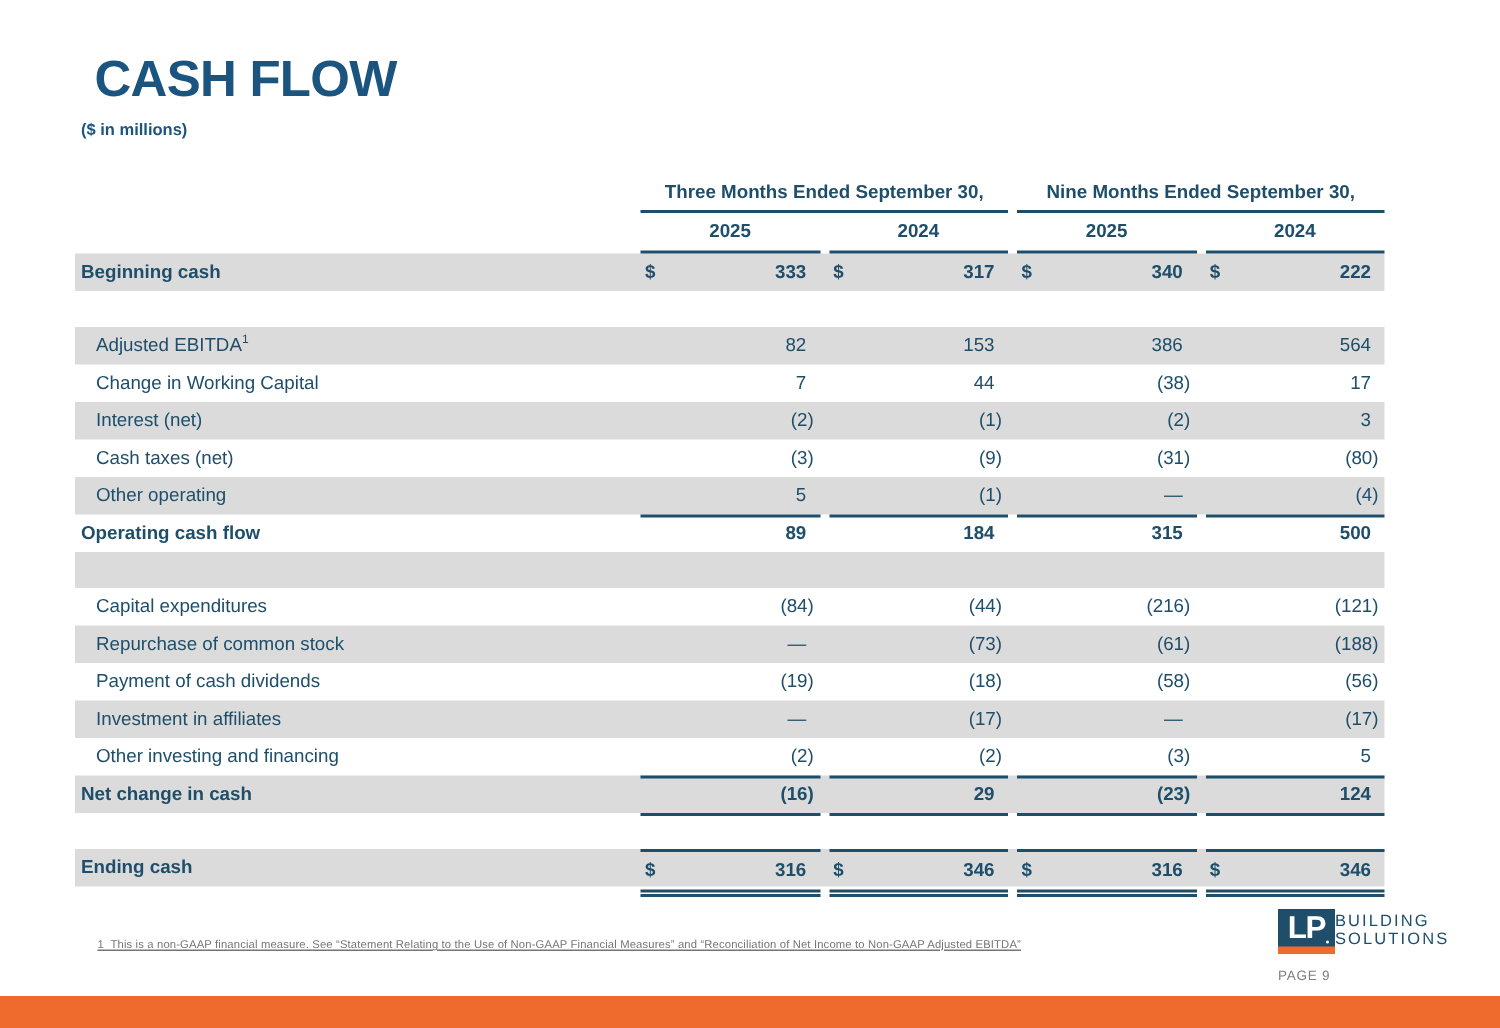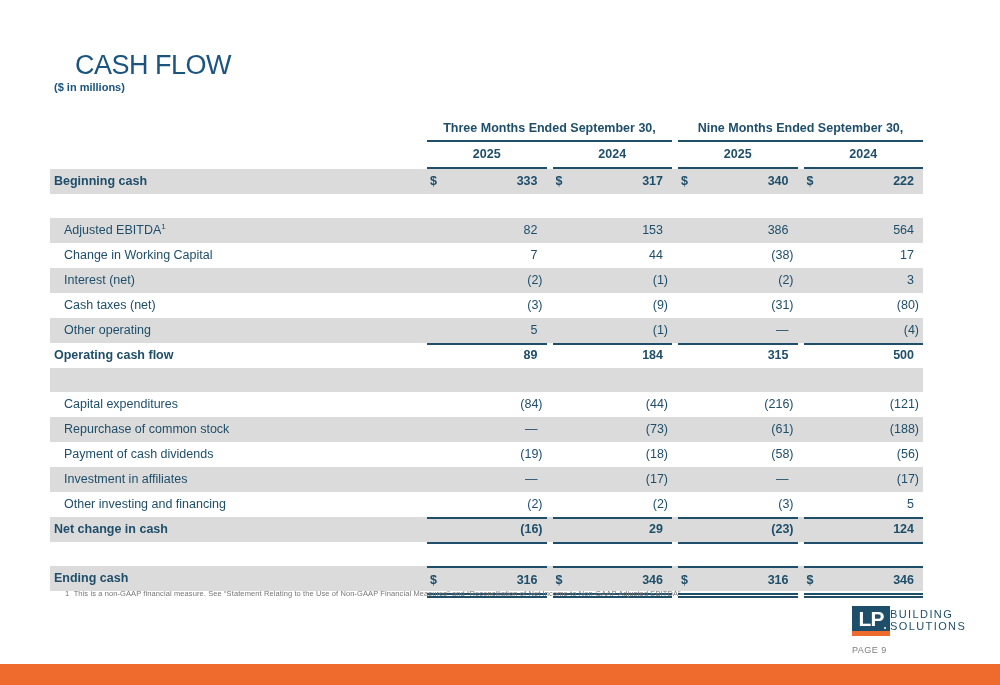--- a/index.html
+++ b/index.html
@@ -9,22 +9,22 @@
     --accent-orange:#EE6B2D;
     --footnote-gray:#757575;
     --page-gray:#7F7F7F;
   }
   html,body{margin:0;padding:0;background:#fff;}
   .slide{
     position:relative;width:1000px;height:685px;background:#ffffff;
     font-family:"Liberation Sans",sans-serif;overflow:hidden;
   }
   .title{
-    position:absolute;left:63px;top:33px;margin:12px;
-    font-size:27px;line-height:40px;font-weight:normal;color:var(--title-navy);
+    position:absolute;left:63px;top:33px;margin:0;
+    font-size:34px;line-height:40px;font-weight:bold;color:var(--title-navy);
     letter-spacing:-0.5px;white-space:nowrap;
   }
   .subtitle{
     position:absolute;left:54px;top:81px;font-size:11px;font-weight:bold;
     color:var(--title-navy);
   }
   .cftable{position:absolute;left:50px;top:118px;width:873px;color:var(--navy);}
   .grid-row{display:grid;grid-template-columns:371px repeat(4,125.5px);box-sizing:border-box;}
   .group-row{height:24px;}
   .group-cell{
@@ -47,22 +47,22 @@
     margin-left:6px;position:relative;display:flex;align-items:center;
     justify-content:flex-end;line-height:25px;box-sizing:border-box;
   }
   .num .dollar{position:absolute;left:3px;}
   .num .val.plain{padding-right:9px;}
   .num .val.paren{padding-right:4px;}
   .num.rule-top{border-top:2.5px solid var(--navy);}
   .num.rule-bottom{border-bottom:2.5px solid var(--navy);}
   .num.rule-double{border-bottom:5px double var(--navy);}
   .footnote{
-    position:absolute;left:65px;top:589px;width:720px;
-    font-size:7.5px;color:var(--footnote-gray);letter-spacing:0.1px;
+    position:absolute;left:65px;top:625px;width:720px;
+    font-size:7.5px;color:var(--footnote-gray);letter-spacing:0.1px;text-decoration:underline;
   }
   .logo{position:absolute;left:852px;top:606px;display:flex;gap:0;align-items:flex-start;}
   .logo-mark{
     width:38px;height:25px;background:var(--navy);border-bottom:5px solid var(--accent-orange);
     color:#fff;font-weight:bold;font-size:21px;text-align:center;line-height:25px;
     letter-spacing:-1px;position:relative;
   }
   .logo-mark::after{
     content:"";position:absolute;right:4px;bottom:2px;width:2.5px;height:2.5px;
     background:#fff;border-radius:50%;

